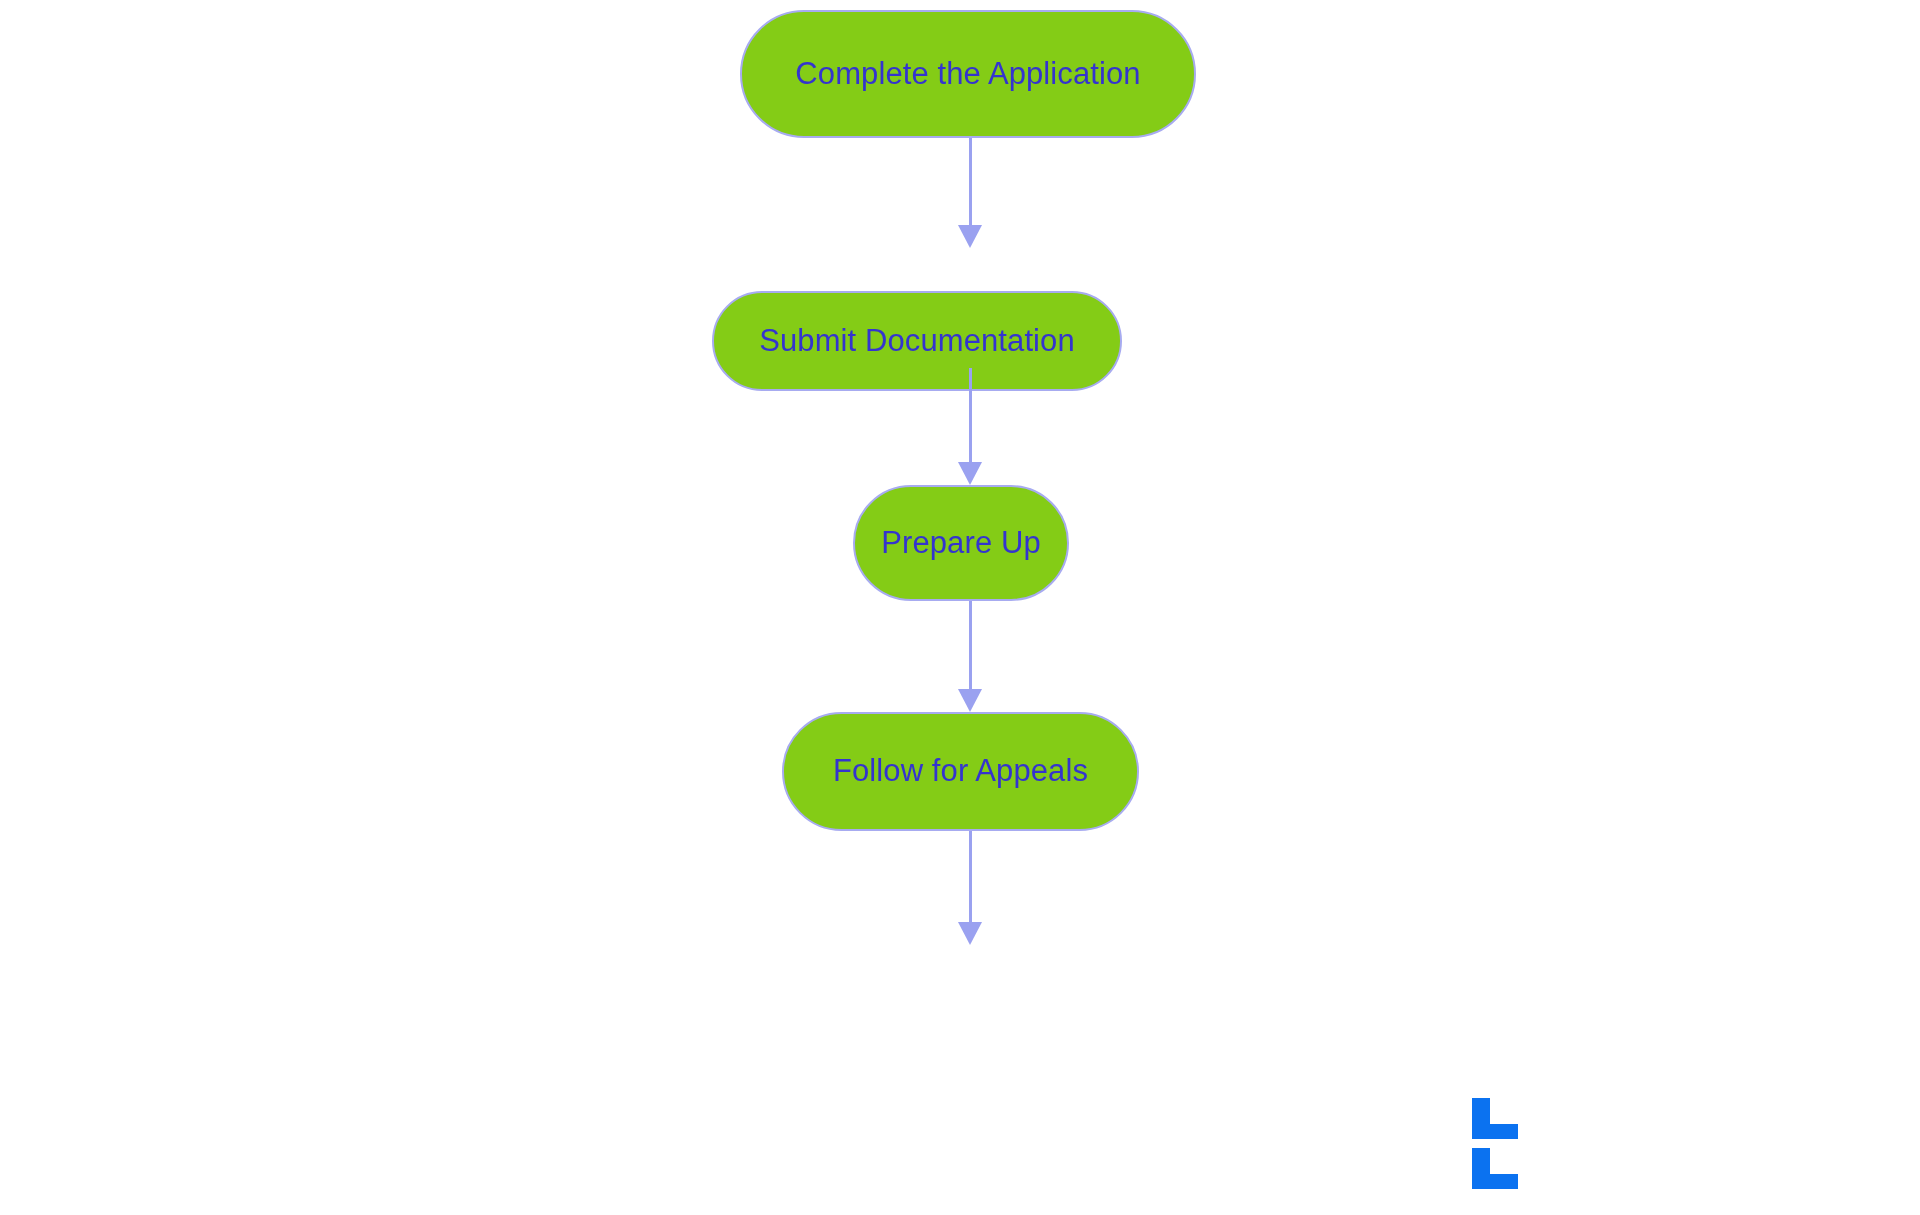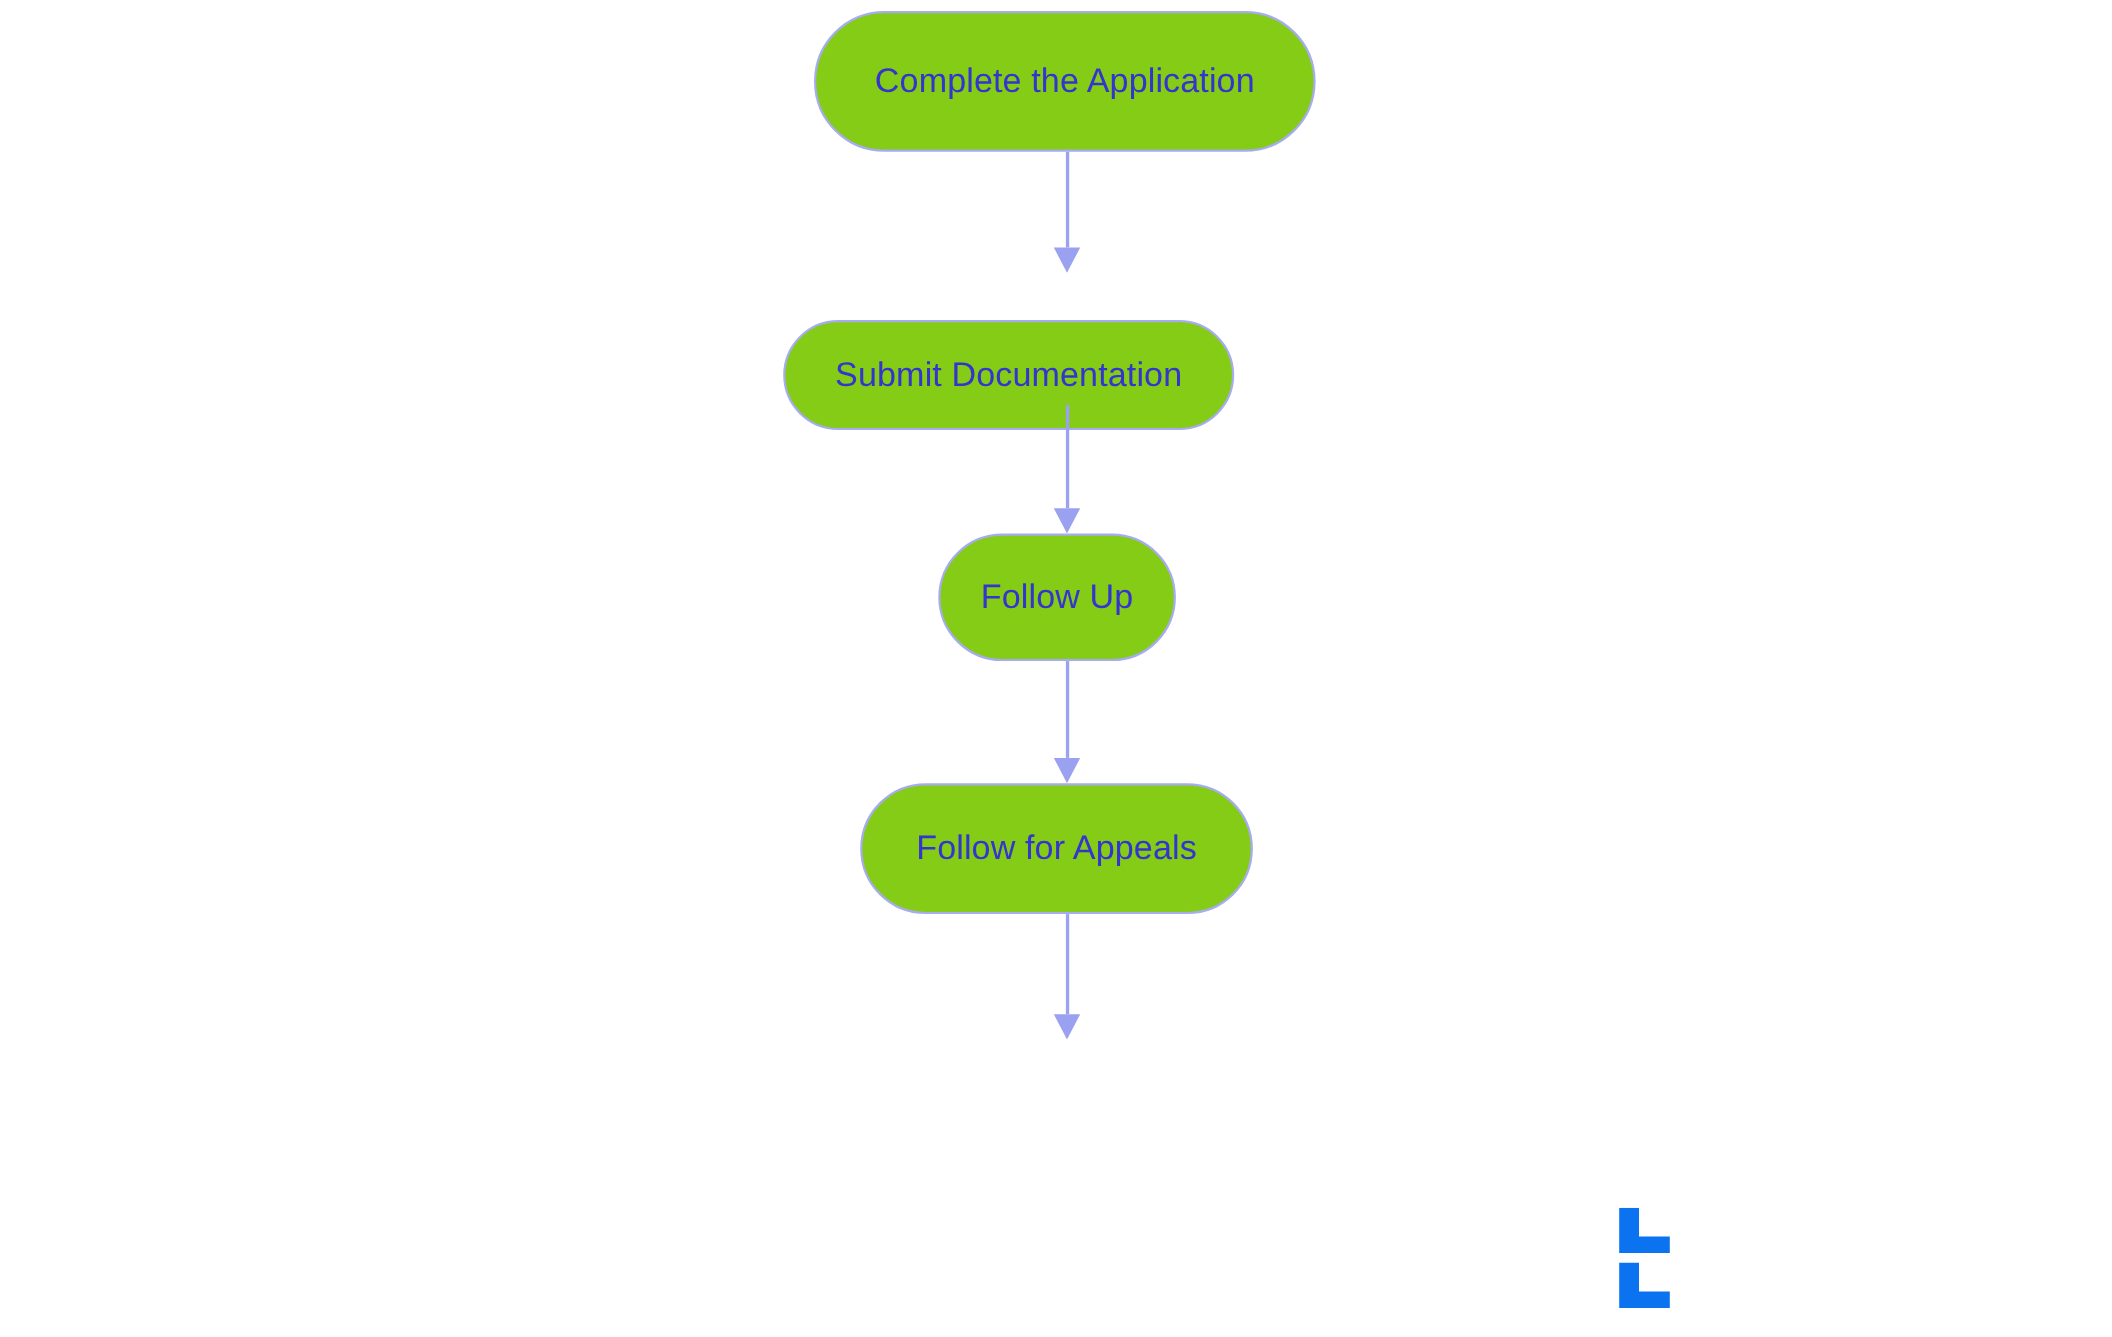--- a/index.html
+++ b/index.html
@@ -136,21 +136,21 @@
   <div class="node" id="node-2">
     <span class="node-label">Submit Documentation</span>
   </div>
 
   <div class="connector" id="connector-2">
     <div class="stem"></div>
     <div class="head"></div>
   </div>
 
   <div class="node" id="node-3">
-    <span class="node-label">Follow Up</span>
+    <span class="node-label">Prepare Up</span>
   </div>
 
   <div class="connector" id="connector-3">
     <div class="stem"></div>
     <div class="head"></div>
   </div>
 
   <div class="node" id="node-4">
     <span class="node-label">Follow for Appeals</span>
   </div>

